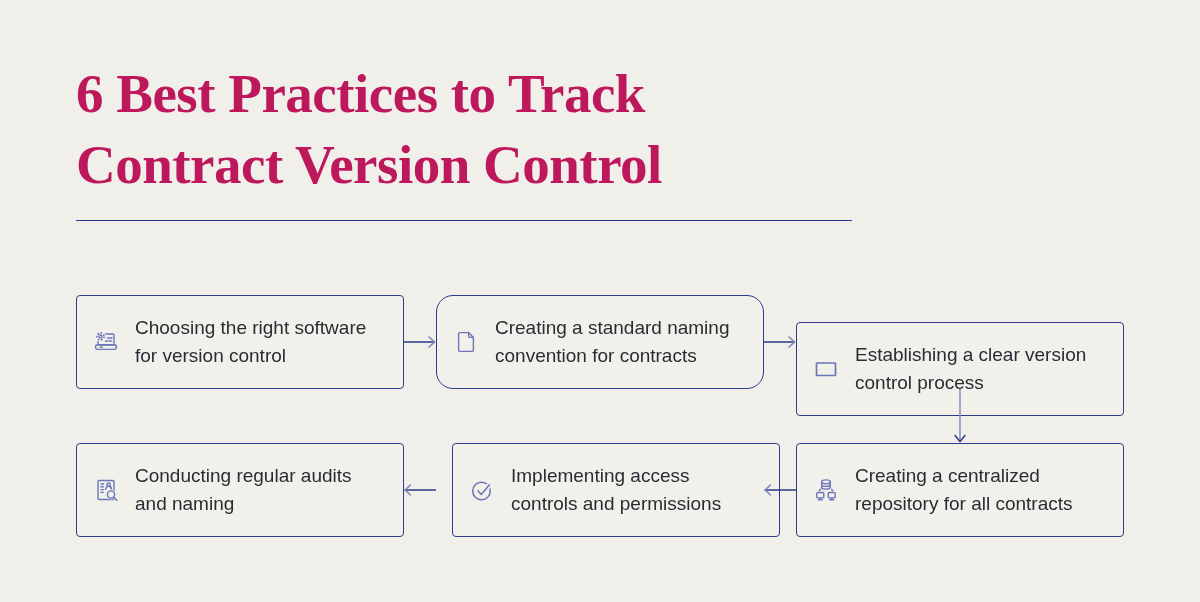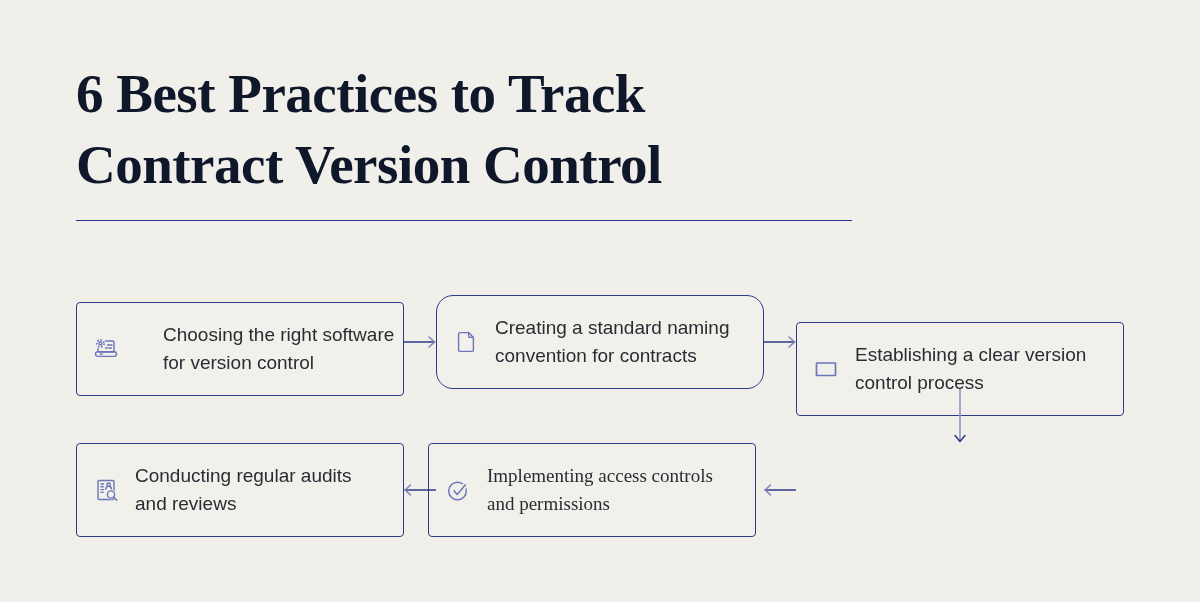--- a/index.html
+++ b/index.html
@@ -11,21 +11,21 @@
     font-family:"Liberation Sans", sans-serif;
   }
   .title{
     position:absolute;
     left:76px;top:58px;
     font-family:"Liberation Serif", serif;
     font-weight:bold;
     font-size:55px;
     line-height:71px;
     letter-spacing:-0.5px;
-    color:#0f172a;
+    color:#be185d;
     white-space:nowrap;
   }
   .title-rule{
     position:absolute;
     left:76px;top:220px;
     width:776px;height:1px;
     background:#2b3589;
   }
   .step-box{
     position:absolute;
@@ -65,21 +65,21 @@
 <body>
 
 <div class="canvas">
 
   <div class="title">
     <div>6 Best Practices to Track</div>
     <div>Contract Version Control</div>
   </div>
   <div class="title-rule"></div>
 
-  <div class="step-box" style="left:76px;top:302px;gap:28px;">
+  <div class="step-box" style="left:76px;top:295px;">
     <span class="box-icon">
       <svg class="icon-svg" width="32" height="32" viewBox="0 0 32 32">
         <rect class="st" x="8" y="8" width="16" height="11" rx="1.2"></rect>
         <path class="st" d="M17.5 12 h4.5"></path>
         <path class="st" d="M15.5 15 h2 M19 15 h2.5"></path>
         <circle class="knockout" cx="10.5" cy="10.5" r="5.4"></circle>
         <circle class="teeth" cx="10.5" cy="10.5" r="3.6"></circle>
         <circle class="st" cx="10.5" cy="10.5" r="1.5"></circle>
         <rect class="st" x="5.5" y="18.8" width="21" height="4.6" rx="2.3"></rect>
         <path class="st" d="M10 21.1 h2.5"></path>
@@ -112,34 +112,50 @@
       <svg class="icon-svg" width="32" height="32" viewBox="0 0 32 32">
         <rect class="st" x="8" y="6.5" width="16" height="19" rx="1.3"></rect>
         <circle class="st" cx="18.6" cy="10.7" r="1.7"></circle>
         <path class="st" d="M15.7 15.2 a2.9 2.9 0 0 1 5.8 0"></path>
         <path class="st" d="M11 10 h2.6 M11 12.8 h2.2 M11 15.6 h2.6 M11 18.4 h2.2"></path>
         <circle class="knockout" cx="21" cy="20.5" r="4.9"></circle>
         <circle class="st" cx="21" cy="20.5" r="3.6"></circle>
         <path class="st" d="M23.6 23.1 l3.2 3.2"></path>
       </svg>
     </span>
-    <span class="box-label">Conducting regular audits and reviews</span>
+    <span class="box-label">Conducting regular audits and naming</span>
   </div>
 
-  <div class="step-box" style="left:428px;top:443px;font-family:Liberation Serif, serif;">
+  <div class="step-box" style="left:452px;top:443px;">
     <span class="box-icon">
       <svg class="icon-svg" width="32" height="32" viewBox="0 0 32 32">
         <circle class="st" style="stroke-width:1.5" cx="15.5" cy="17" r="8.8"></circle>
         <path class="halo" d="M12 16.8 l3.2 3.6 l8.3 -9.6"></path>
         <path class="st" style="stroke-width:1.5" d="M12 16.8 l3.2 3.6 l8.3 -9.6"></path>
       </svg>
     </span>
     <span class="box-label">Implementing access controls and permissions</span>
   </div>
 
+  <div class="step-box" style="left:796px;top:443px;">
+    <span class="box-icon">
+      <svg class="icon-svg" width="32" height="32" viewBox="0 0 32 32">
+        <ellipse class="st" cx="16" cy="7.8" rx="4.3" ry="1.9"></ellipse>
+        <path class="st" d="M11.7 7.8 V13.2 M20.3 7.8 V13.2"></path>
+        <path class="st" d="M11.7 10.5 a4.3 1.9 0 0 0 8.6 0"></path>
+        <path class="st" d="M11.7 13.2 a4.3 1.9 0 0 0 8.6 0"></path>
+        <path class="st" d="M9.3 16.6 l1.3 -1.4 M22.7 16.6 l-1.3 -1.4"></path>
+        <rect class="st" x="6.8" y="18.5" width="7" height="5.4" rx="1"></rect>
+        <path class="st" d="M10.3 23.9 v1.8 M8.4 25.7 h3.8"></path>
+        <rect class="st" x="18.2" y="18.5" width="7" height="5.4" rx="1"></rect>
+        <path class="st" d="M21.7 23.9 v1.8 M19.8 25.7 h3.8"></path>
+      </svg>
+    </span>
+    <span class="box-label">Creating a centralized repository for all contracts</span>
+  </div>
 
   <svg class="arrow" style="left:404px;top:334px;" width="32" height="16">
     <line class="shaft" x1="0" y1="8" x2="30.5" y2="8"></line>
     <polyline class="head" points="25,3 30.5,8 25,13"></polyline>
   </svg>
 
   <svg class="arrow" style="left:764px;top:334px;" width="32" height="16">
     <line class="shaft" x1="0" y1="8" x2="30.5" y2="8"></line>
     <polyline class="head" points="25,3 30.5,8 25,13"></polyline>
   </svg>

